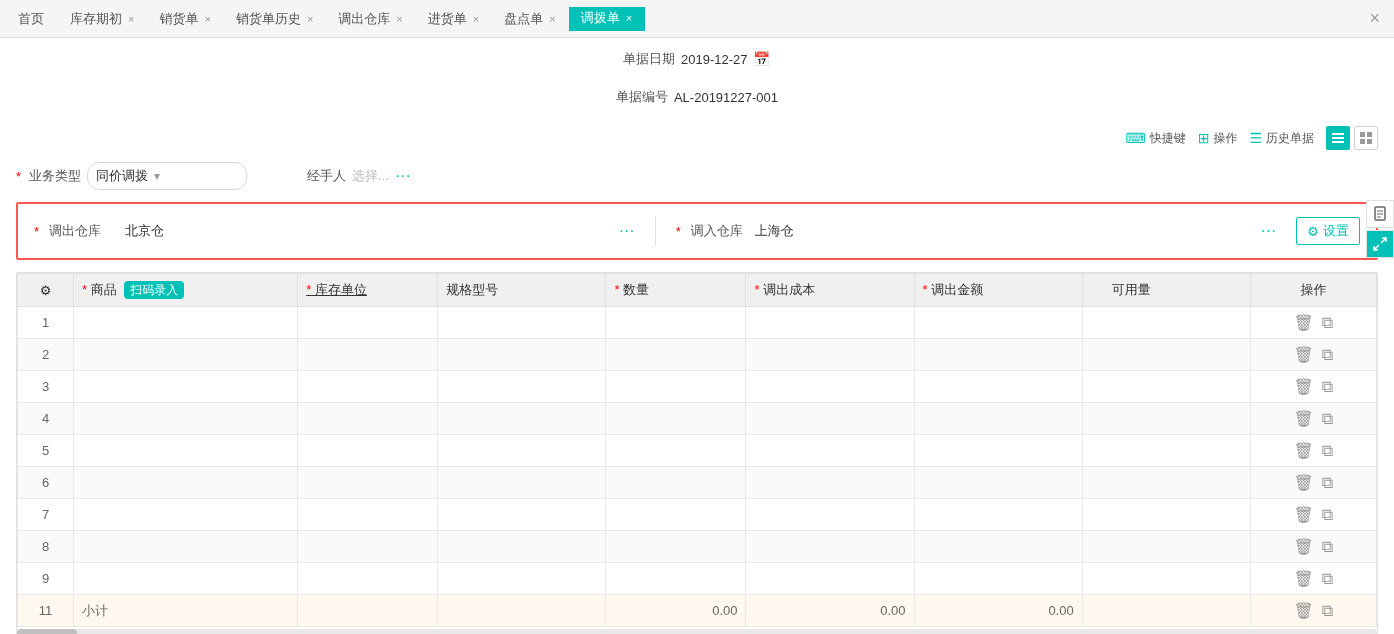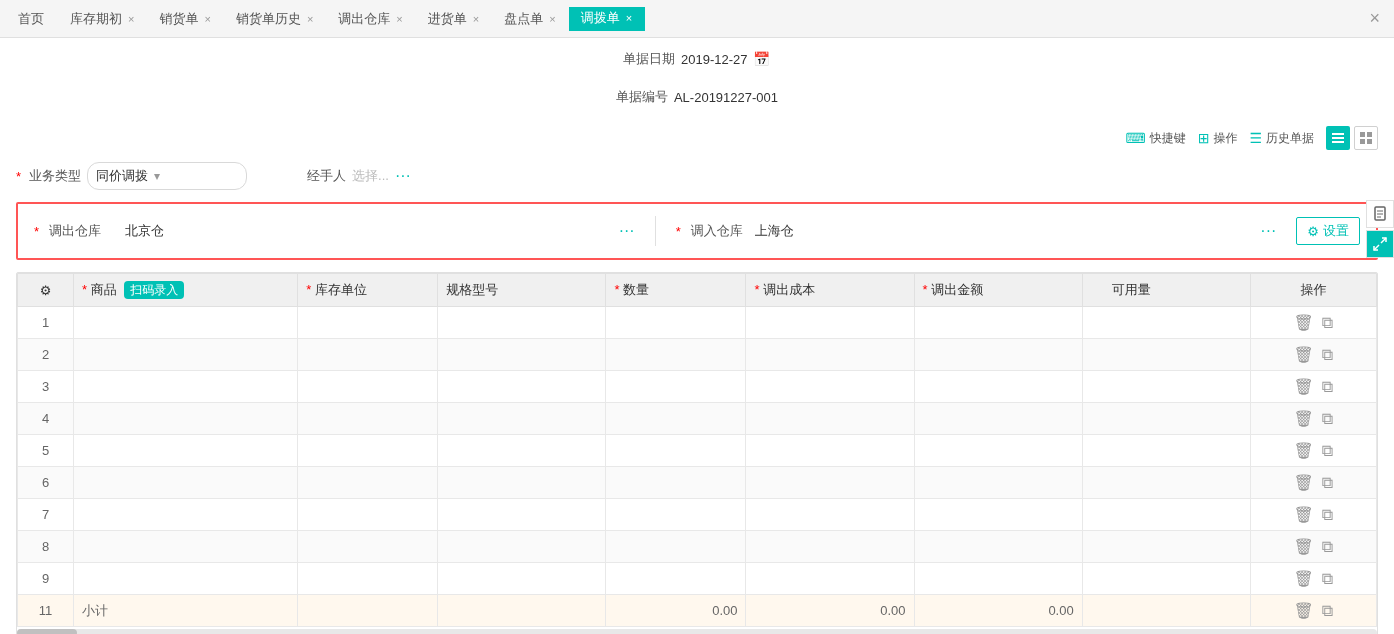--- a/index.html
+++ b/index.html
@@ -163,21 +163,21 @@
       height: 32px;
       color: #333;
     }
     .td-number { color: #666; text-align: center; width: 36px; }
     .subtotal-row { background: #fff8ee !important; }
     .subtotal-row td { color: #666; }
 
     
     .col-no { width: 40px; text-align: center; }
     .col-product { width: 160px; }
-    .col-unit { width: 100px; }
+    .col-unit { width: 100px; text-decoration: underline; }
     .col-spec { width: 120px; }
     .col-qty { width: 100px; }
     .col-cost { width: 120px; }
     .col-amount { width: 120px; }
     .col-available { width: 120px; padding-left: 29px; }
     .col-op { width: 90px; text-align: center; }
 
     
     .th-settings { width: 40px; text-align: center; }
     .scan-btn {

